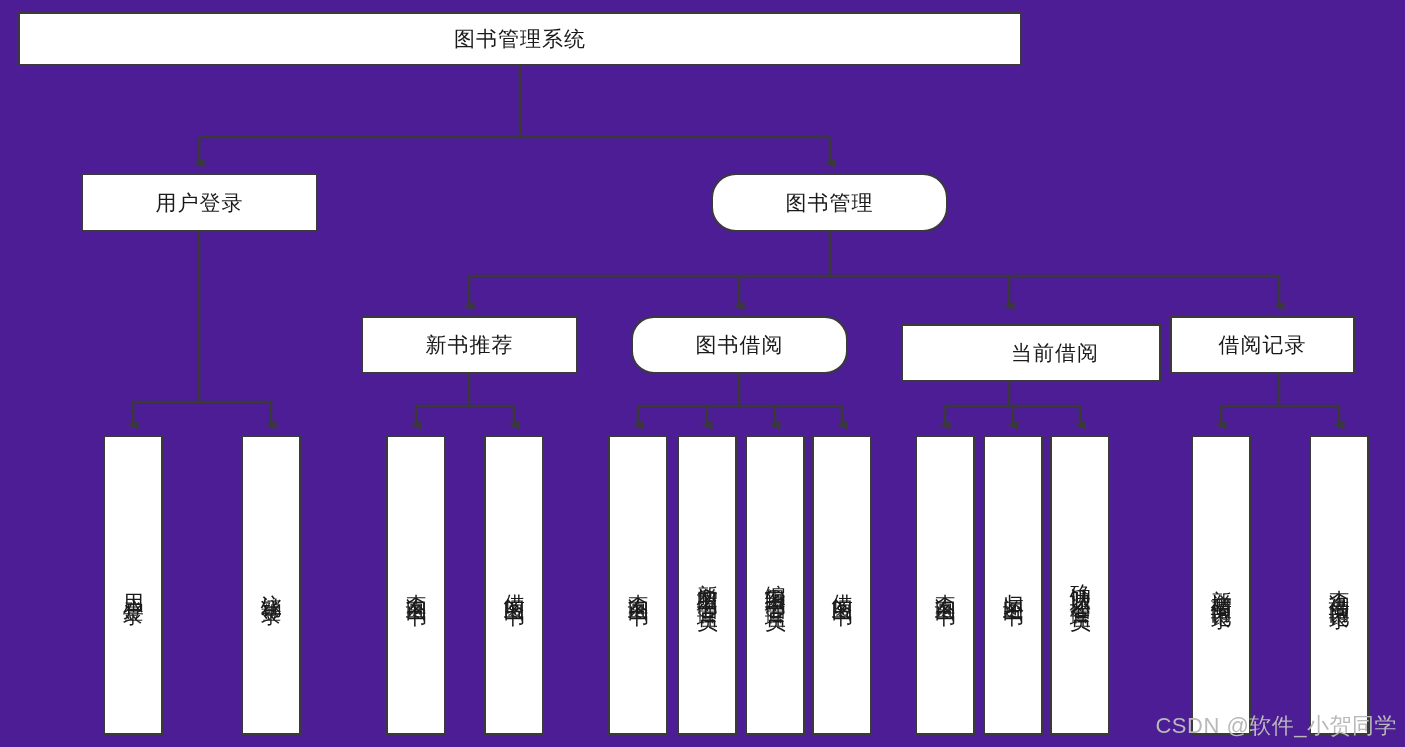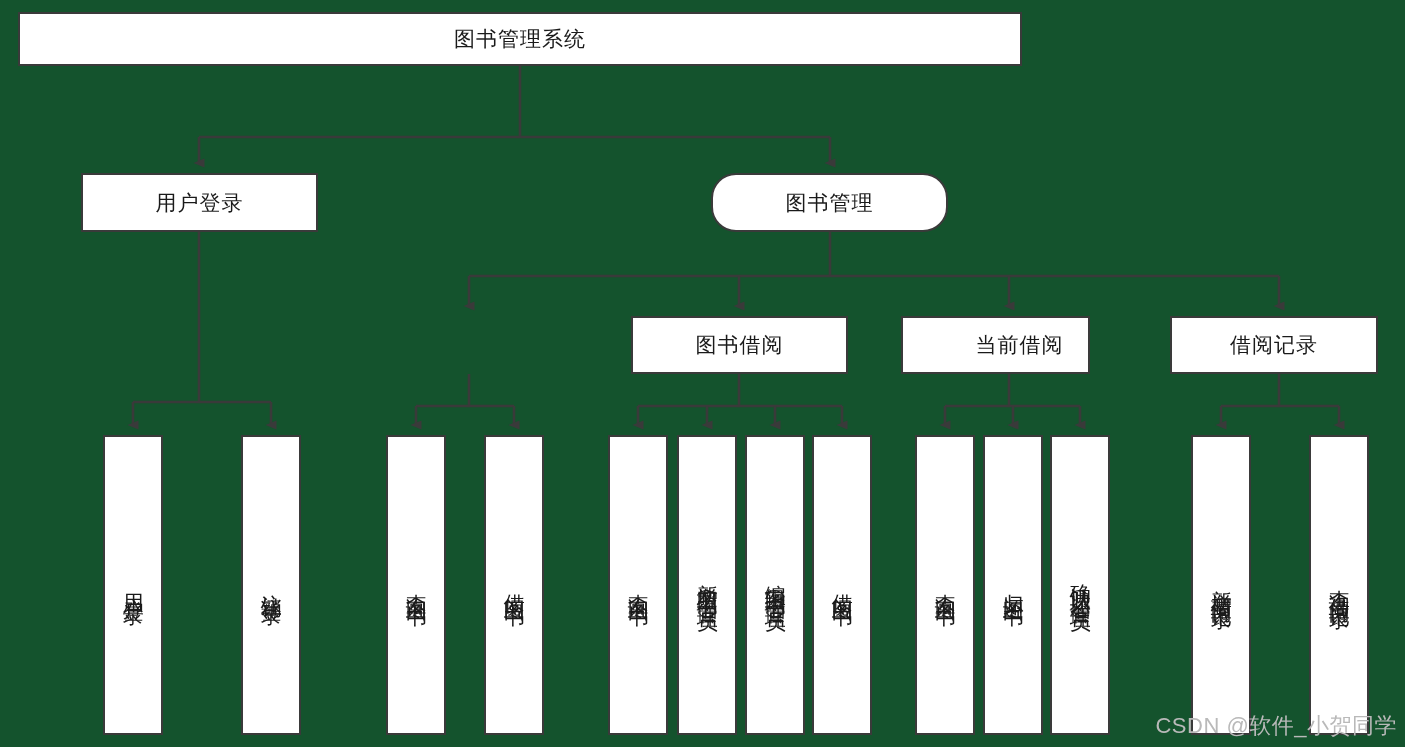--- a/index.html
+++ b/index.html
@@ -7,21 +7,21 @@
     padding: 0;
     background: #ffffff;
   }
   body {
     font-family: "Liberation Sans", "DejaVu Sans", sans-serif;
   }
   #canvas {
     position: relative;
     width: 1405px;
     height: 747px;
-    background: #14532d;
+    background: #4c1d95;
     overflow: hidden;
   }
   svg#wires {
     position: absolute;
     left: 0;
     top: 0;
     width: 1405px;
     height: 747px;
     pointer-events: none;
   }
@@ -127,27 +127,30 @@
     <span>图书管理系统</span>
   </div>
 
   <div class="node node-h" style="left:81px; top:173px; width:237px; height:59px;">
     <span>用户登录</span>
   </div>
   <div class="node node-h" style="left:711px; top:173px; width:237px; height:59px;border-radius:25px;">
     <span>图书管理</span>
   </div>
 
-  <div class="node node-h" style="left:631px; top:316px; width:217px; height:58px;">
+  <div class="node node-h" style="left:361px; top:316px; width:217px; height:58px;">
+    <span>新书推荐</span>
+  </div>
+  <div class="node node-h" style="left:631px; top:316px; width:217px; height:58px;border-radius:23px;">
     <span>图书借阅</span>
   </div>
-  <div class="node node-h" style="left:901px; top:316px; width:189px; height:58px;padding-left:48px;">
+  <div class="node node-h" style="left:901px; top:324px; width:260px; height:58px;padding-left:48px;">
     <span>当前借阅</span>
   </div>
-  <div class="node node-h" style="left:1170px; top:316px; width:208px; height:58px;">
+  <div class="node node-h" style="left:1170px; top:316px; width:185px; height:58px;">
     <span>借阅记录</span>
   </div>
 
   <div class="node node-v" style="left:103px; top:435px; width:60px; height:300px;">
     <span class="vlabel">用户登录</span>
   </div>
   <div class="node node-v" style="left:241px; top:435px; width:60px; height:300px;">
     <span class="vlabel">注销登录</span>
   </div>
 

